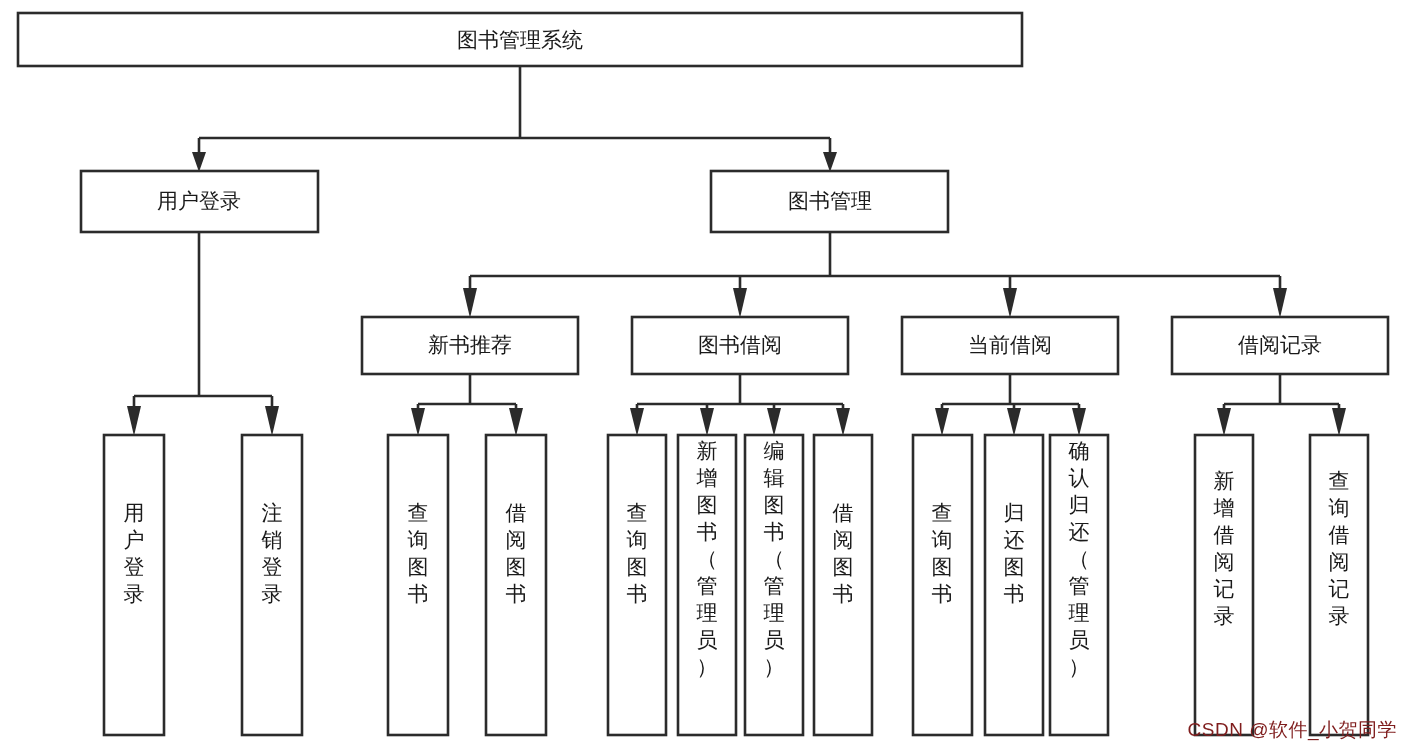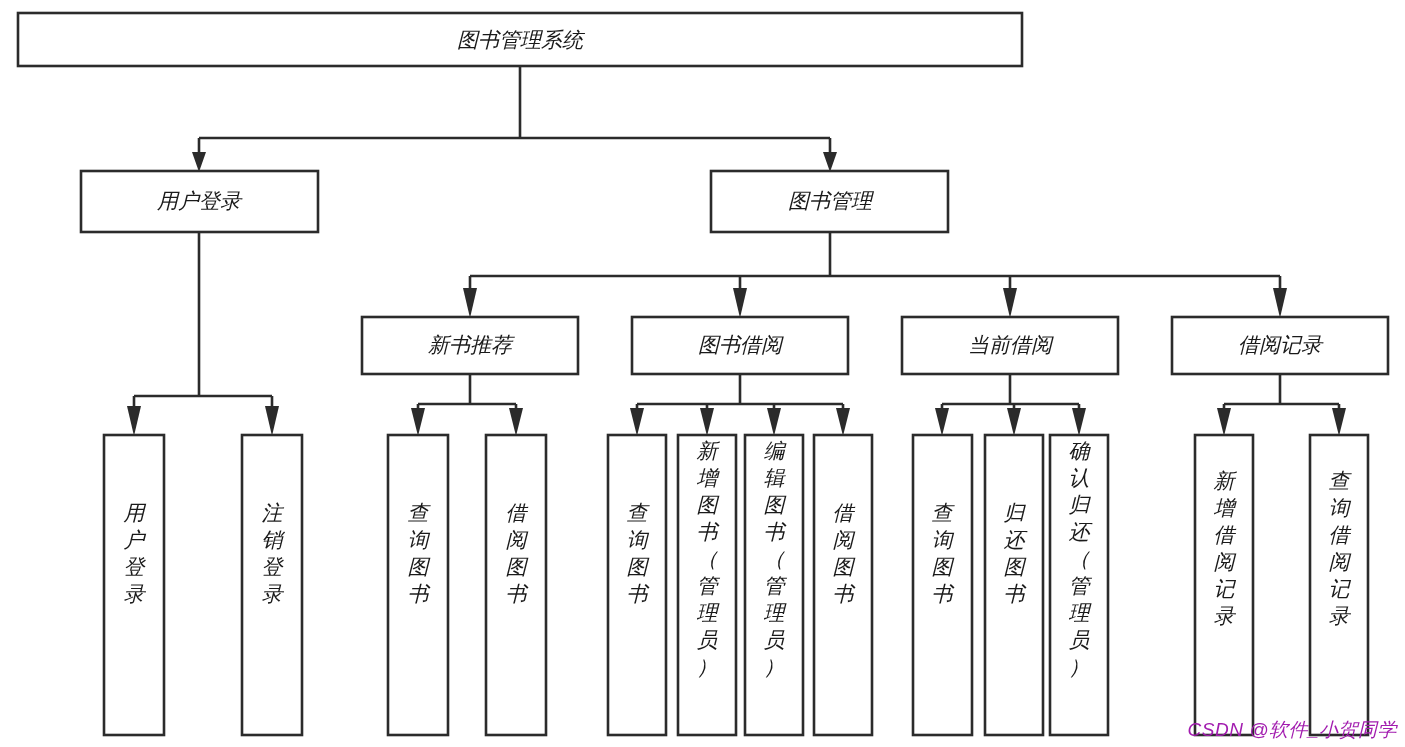--- a/index.html
+++ b/index.html
@@ -11,21 +11,20 @@
     width: 1405px;
     height: 747px;
     font-family: "Liberation Sans", "DejaVu Sans", sans-serif;
     overflow: hidden;
     position: relative;
   }
   #diagram-root {
     position: relative;
     width: 1405px;
     height: 747px;
-    font-style: italic;
   }
   svg#flow {
     position: absolute;
     top: 0;
     left: 0;
     width: 1405px;
     height: 747px;
     display: block;
   }
   .node-box {
@@ -55,21 +54,21 @@
     font-size: 21px;
     fill: #1a1a1a;
     text-anchor: middle;
   }
   .watermark {
     position: absolute;
     right: 8px;
     bottom: 4px;
     font-family: "Liberation Sans", "DejaVu Sans", sans-serif;
     font-size: 19px;
-    color: #a21caf;
+    color: #7f1d1d;
     letter-spacing: 0.5px;
     white-space: nowrap;
     user-select: none;
   }
 </style>
 </head>
 <body>
 
 <div id="diagram-root">
 

